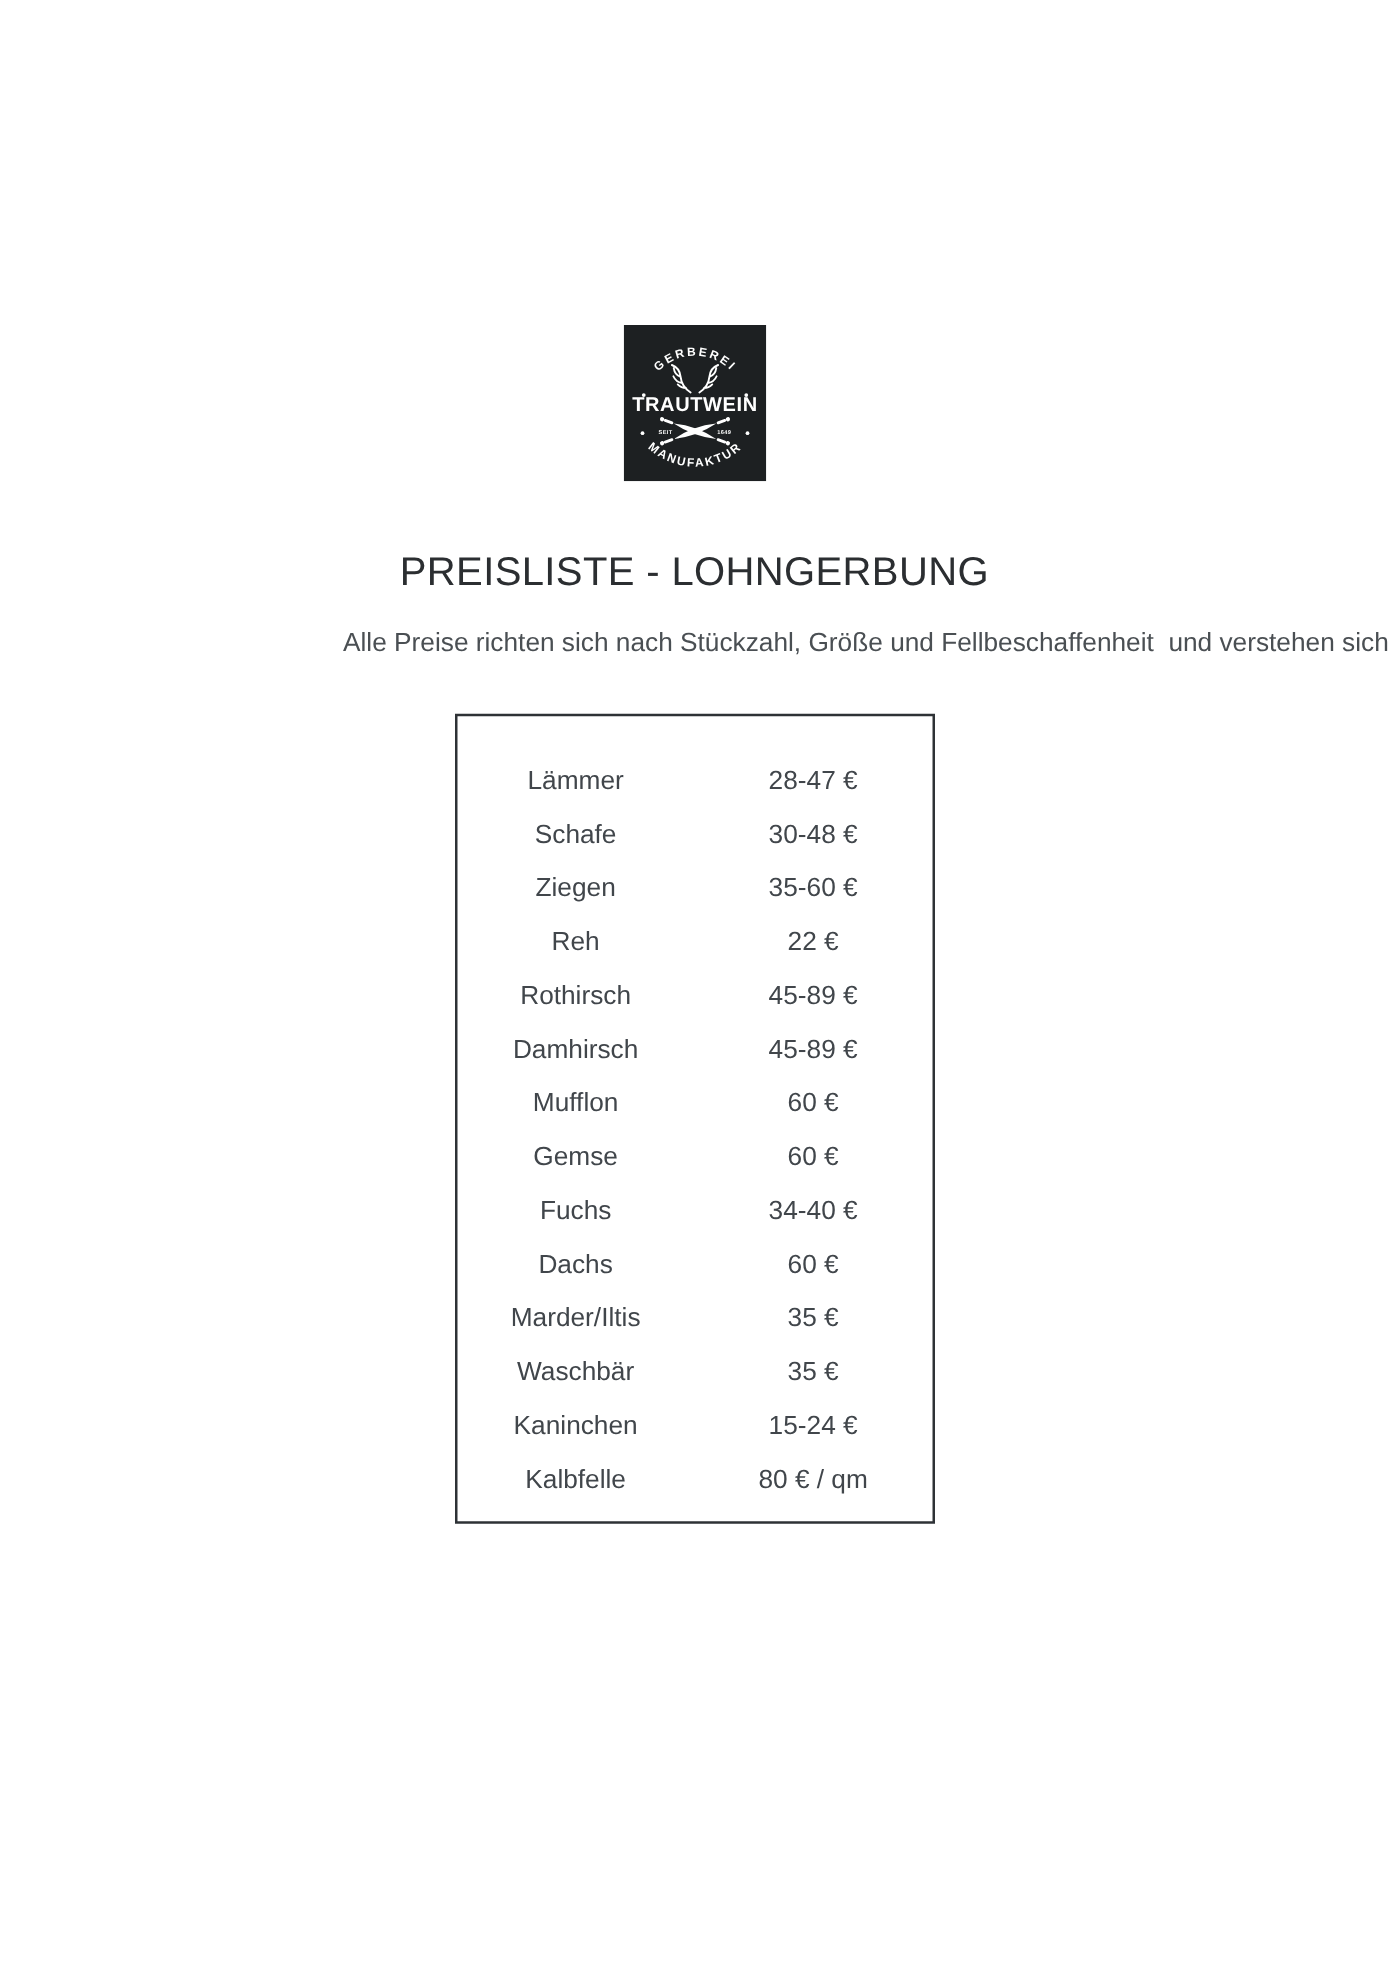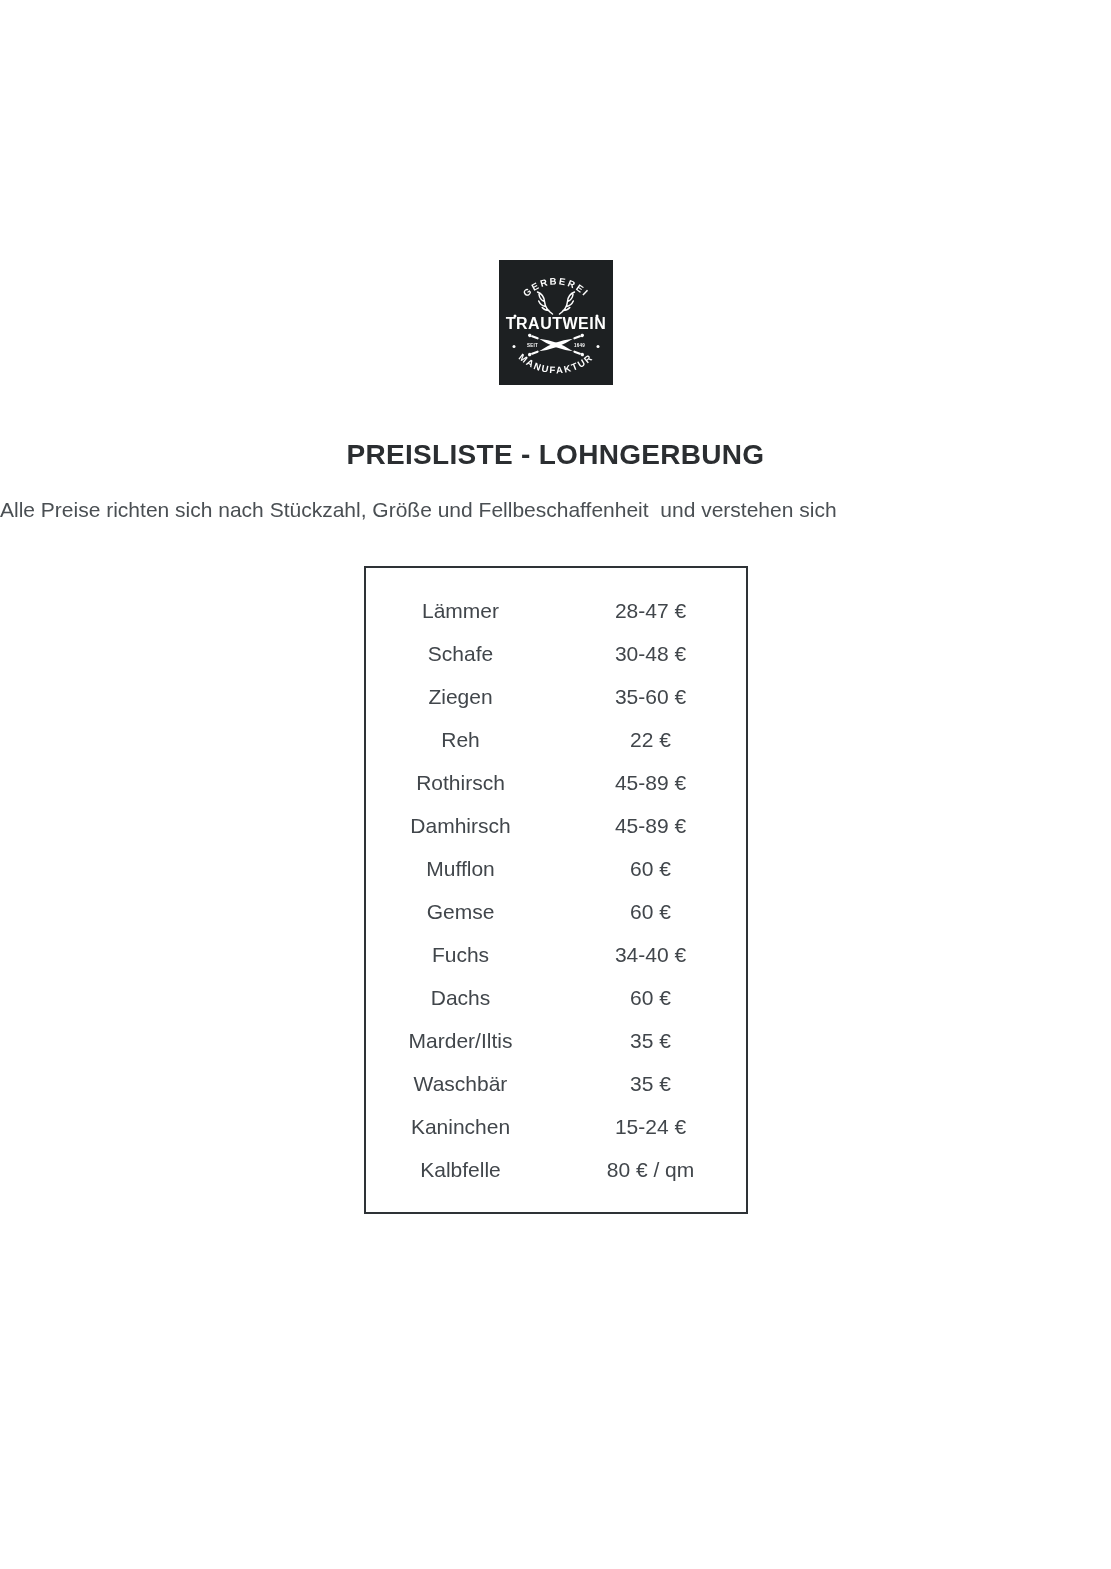--- a/index.html
+++ b/index.html
@@ -24,45 +24,45 @@
     display: flex;
     justify-content: center;
   }
   .logo-wrap svg {
     display: block;
     color: var(--logo-fg, #ffffff);
   }
   .page-title {
     margin: 54px 0 0 0;
     text-align: center;
-    font-size: 28px;
-    font-weight: bold;
+    font-size: 32px;
+    font-weight: normal;
     letter-spacing: 0.3px;
     color: var(--title-color, #2b2e31);
   }
   .intro {
     margin-top: 23px;
-    text-align: left;
+    text-align: right;
     font-size: 21px;
     line-height: 32px;
     color: var(--body-color, #4a4f53);
   }
   .intro-line {
     white-space: pre;
   }
   .price-table {
     box-sizing: border-box;
     width: 384px;
     margin: 40px auto 0 auto;
     border: 2px solid var(--border-color, #2e3236);
     padding: 21px 0;
   }
   .row {
     display: flex;
-    align-items: center;
+    align-items: flex-end;
     height: 43px;
     font-size: 21px;
     color: var(--table-color, #41464b);
   }
   .cell {
     width: 50%;
     text-align: center;
   }
 </style>
 </head>

